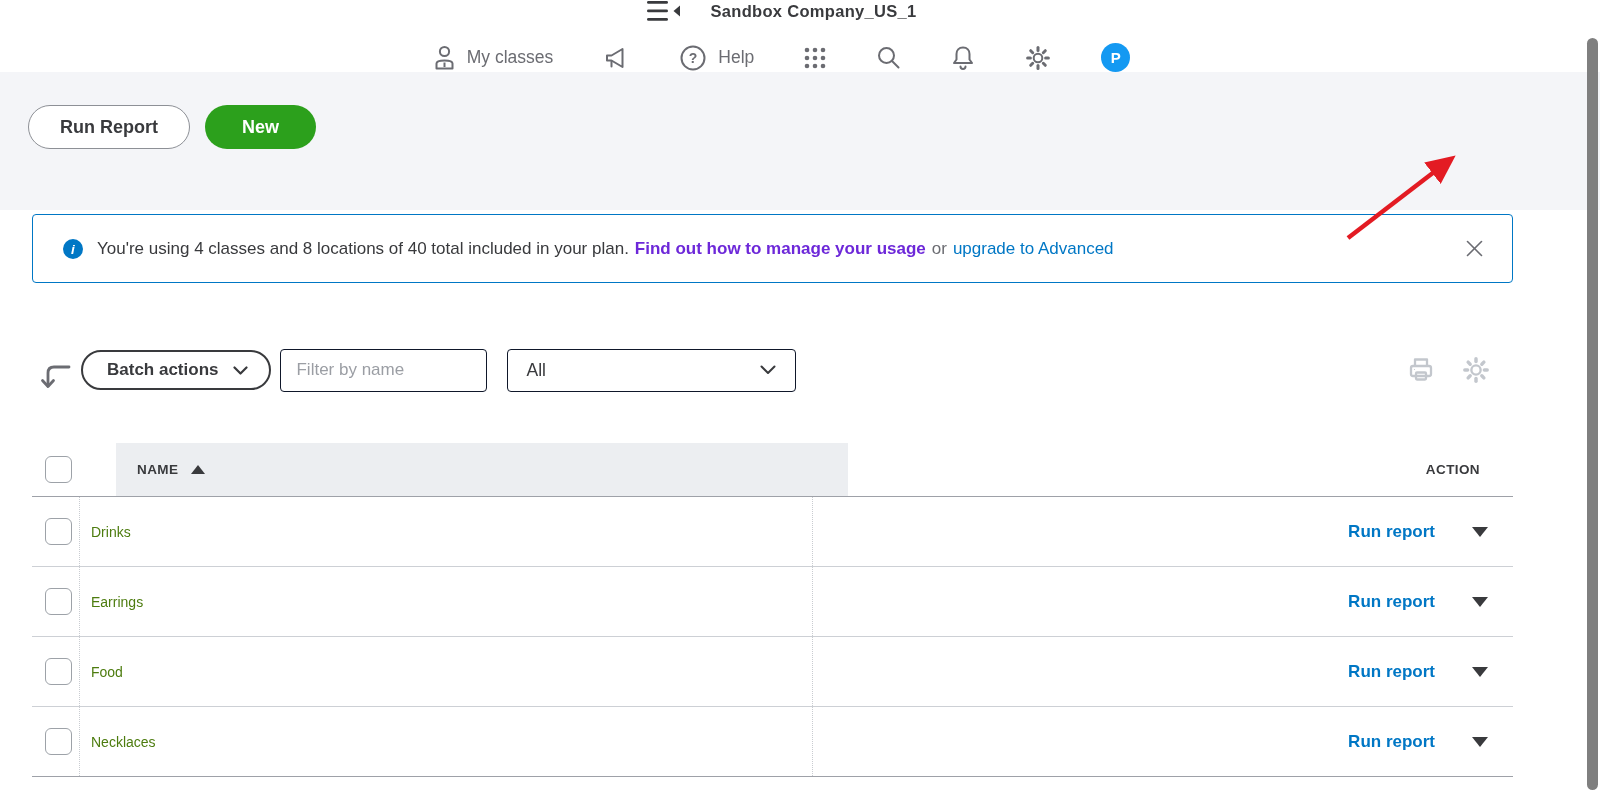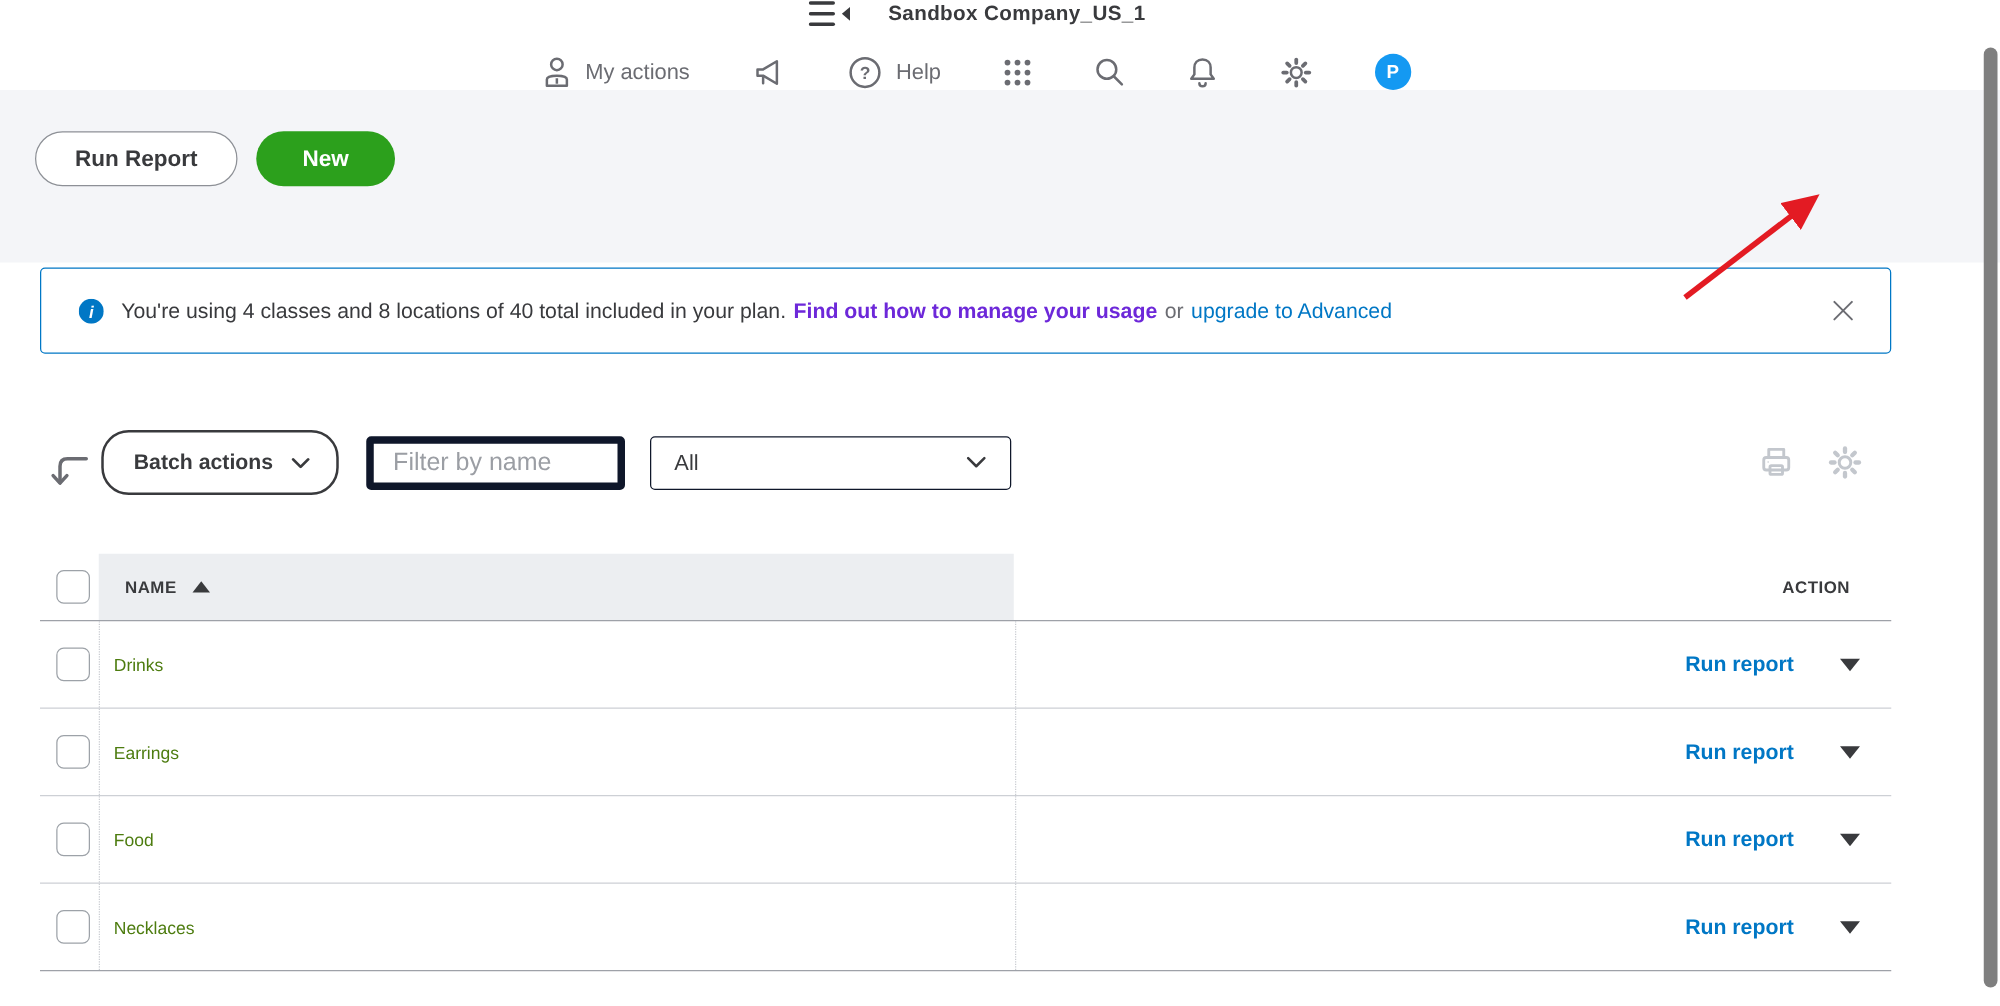--- a/index.html
+++ b/index.html
@@ -47,43 +47,43 @@
             display:flex; align-items:center; padding:0 29px 0 30px; font-size:17px; background:#fff; }
   .banner-text { margin-left:14px; }
   .banner a { text-decoration:none; }
   .link-strong { color:#6d28d9; font-weight:600; cursor:pointer; }
   .link-plain  { color:#0077c5; cursor:pointer; }
   .banner-close { margin-left:auto; color:#6b6c72; cursor:pointer; }
 
   
   .toolbar { margin-top:65px; height:44px; display:flex; align-items:center; }
   .move-icon { color:#6b6c72; margin:14px 10px 0 8px; }
-  .batch-btn { height:52px; padding:0 21px 0 24px; border:2px solid #393a3d; border-radius:22px;
+  .batch-btn { height:40px; padding:0 21px 0 24px; border:2px solid #393a3d; border-radius:22px;
                background:#fff; display:flex; align-items:center; gap:15px; font-size:17px;
                font-weight:bold; color:#393a3d; cursor:pointer; }
-  .filter-input { margin-left:22px; width:207px; height:43px; border:6px solid #0f172a;
-                  border-radius:4px; padding:0 15px; font-size:20px; color:#393a3d;
+  .filter-input { margin-left:9px; width:207px; height:43px; border:1px solid #0f172a;
+                  border-radius:4px; padding:0 15px; font-size:17px; color:#393a3d;
                   font-family:inherit; outline:none; }
   .filter-input::placeholder { color:#9b9ea4; }
   .type-select { margin-left:20px; width:289px; height:43px; border:1px solid #0f172a;
                  border-radius:4px; display:flex; align-items:center; justify-content:space-between;
                  padding:0 19px 0 18px; font-size:17.5px; color:#393a3d; cursor:pointer; background:#fff; }
   .toolbar-spacer { flex:1; }
   .tool-icon { color:#c3c7cd; cursor:pointer; }
   .print-icon { margin-right:27px; }
   .gear-light-icon { margin-right:23px; }
 
   
   .table { margin-top:51px; }
   .thead { display:flex; align-items:stretch; height:54px; border-bottom:1px solid #9ea1a8; }
   .th-check { width:47px; display:flex; align-items:center; }
   .checkbox { width:27px; height:27px; border:1px solid #9da2a8; border-radius:6px;
               background:#fff; margin-left:13px; cursor:pointer; flex:none; }
   .th-name { width:732px; background:#eceef1; display:flex; align-items:center; gap:13px;
-             padding-left:21px; font-size:13.5px; font-weight:bold; letter-spacing:.4px; cursor:pointer; }
+             padding-left:21px; font-size:13.5px; font-weight:bold; letter-spacing:.4px; cursor:pointer;margin-left:37px; }
   .sort-asc { width:0; height:0; border-left:7px solid transparent; border-right:7px solid transparent;
               border-bottom:9px solid #393a3d; }
   .th-rest { flex:1; display:flex; align-items:center; justify-content:flex-end;
              padding-right:33px; font-size:13.5px; font-weight:bold; letter-spacing:.4px; }
   .tbody { position:relative; }
   .dotted-sep { position:absolute; top:0; bottom:1px; border-left:1px dotted #c9ccd1; }
   .dotted-sep.first { left:47px; }
   .dotted-sep.second { left:780px; }
   .row { display:flex; align-items:center; height:70px; border-bottom:1px solid #cdd0d5; }
   .tbody .row:last-child { border-bottom:1px solid #9ea1a8; }
@@ -115,21 +115,21 @@
   </div>
   <div class="topbar-right">
     <span class="tb-item">
       <span>
         <svg width="23" height="25" viewBox="0 0 23 25" fill="none" stroke="currentColor" stroke-width="2">
           <circle cx="11.5" cy="6.5" r="4.6"></circle>
           <path d="M3.5,23.5 v-5 c0,-4 16,-4 16,0 v5 z" stroke-linejoin="round"></path>
           <line x1="11.5" y1="17.5" x2="11.5" y2="22"></line>
         </svg>
       </span>
-      <span>My actions</span>
+      <span>My classes</span>
     </span>
     <span class="tb-item">
       <span>
         <svg width="26" height="26" viewBox="0 0 26 26" fill="none" stroke="currentColor" stroke-width="2" stroke-linejoin="round">
           <path d="M4,10.5 h4.5 l11,-6.5 v18 l-11,-6.5 h-4.5 z"></path>
           <path d="M8.5,16 v5.5" stroke-linecap="round"></path>
         </svg>
       </span>
     </span>
     <span class="tb-item">

